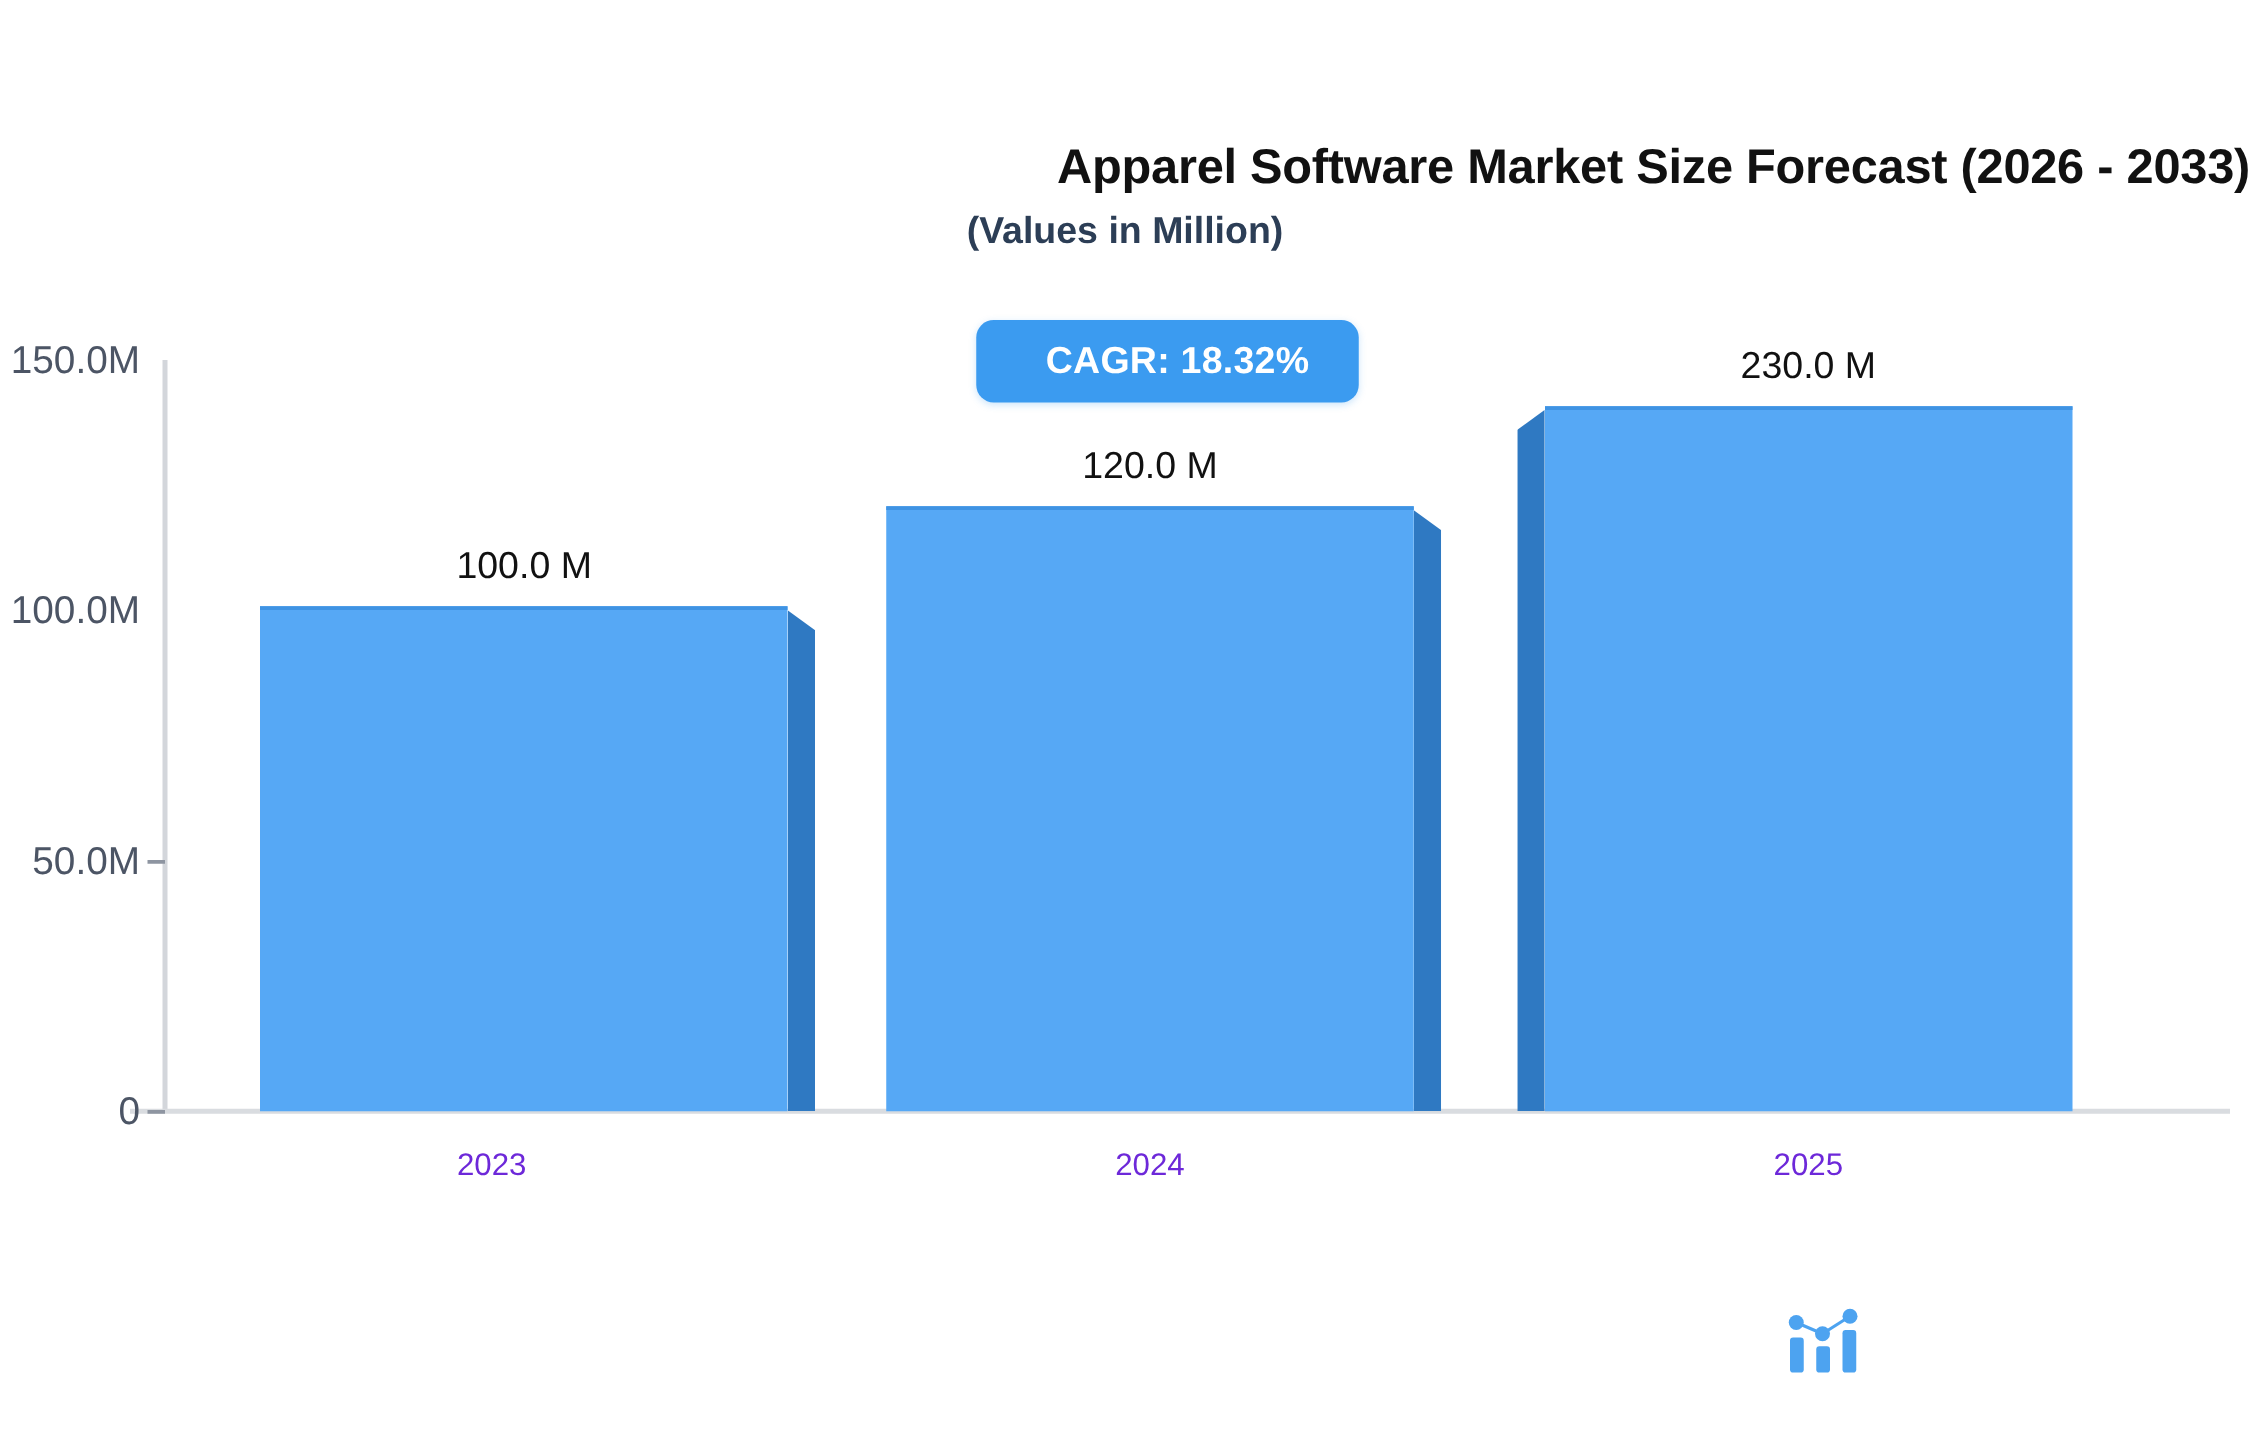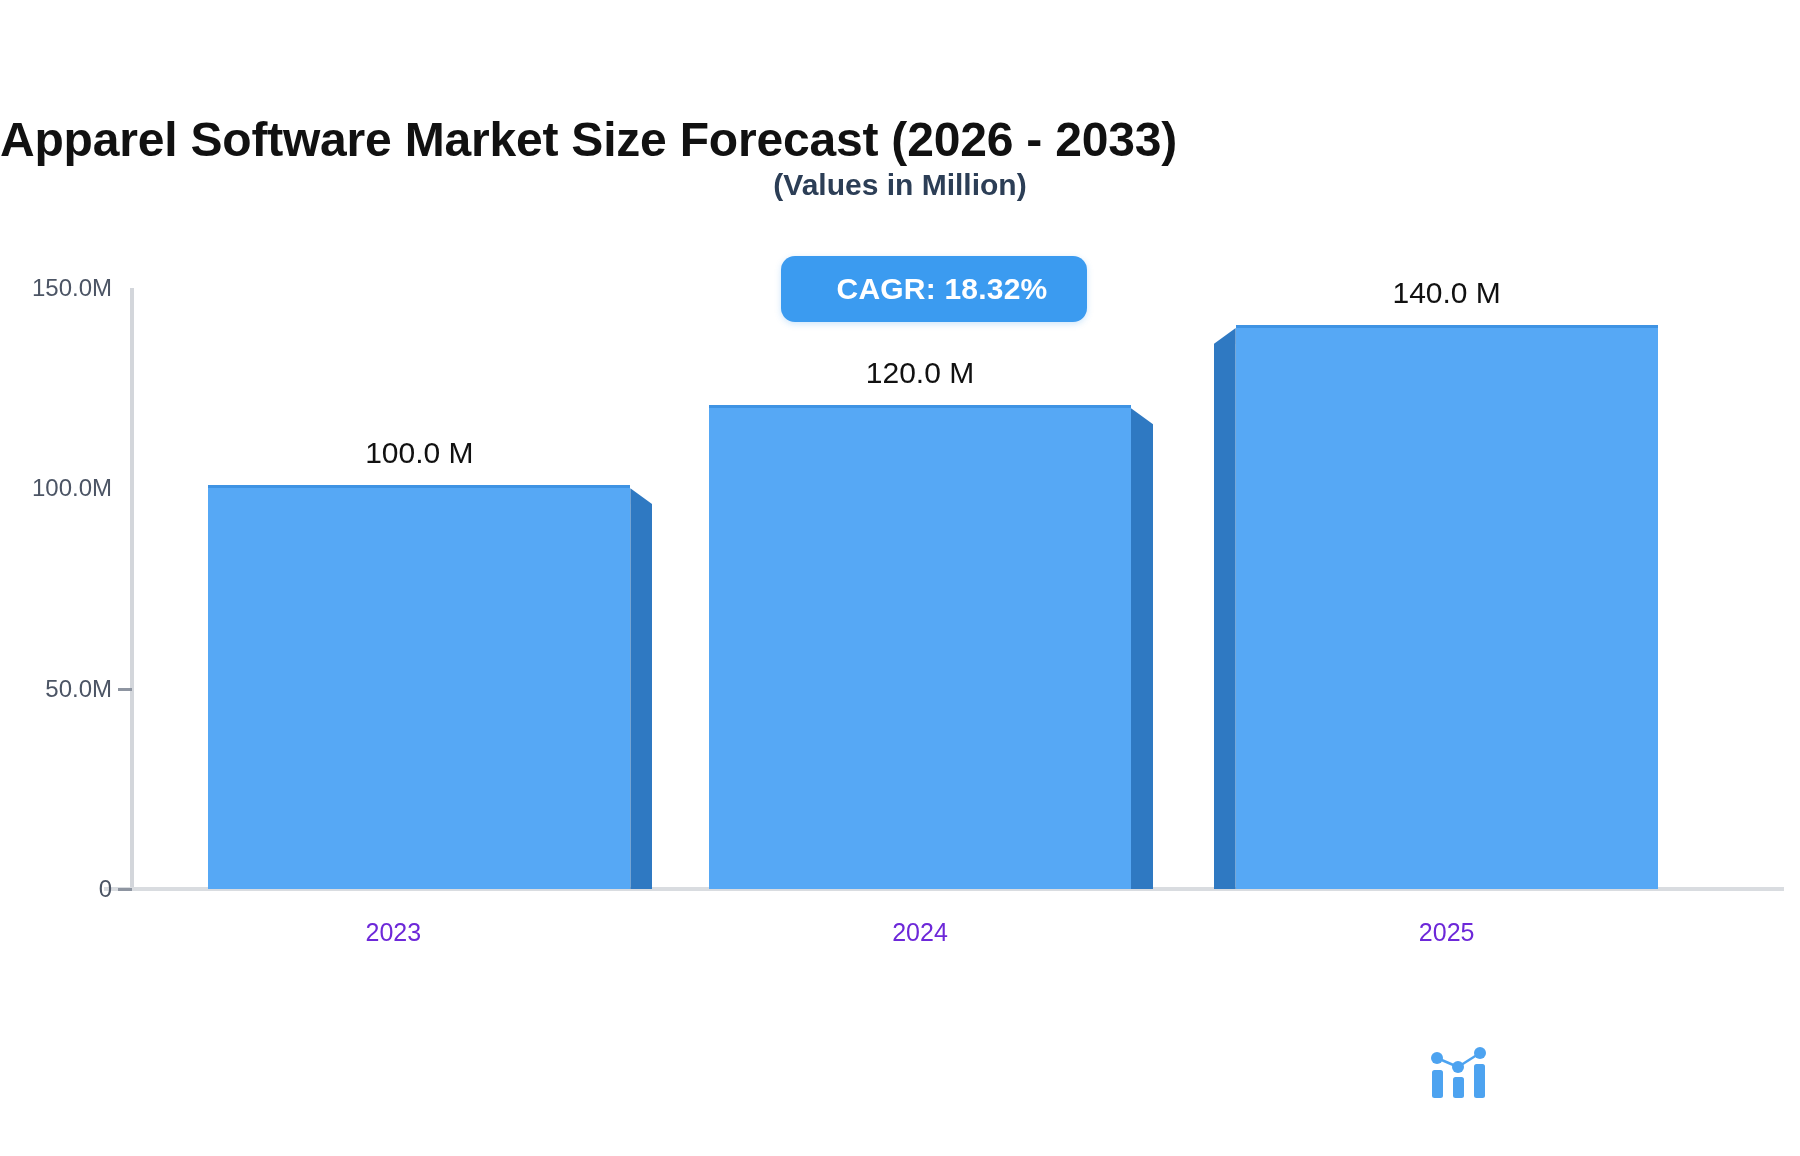--- a/index.html
+++ b/index.html
@@ -20,22 +20,22 @@
     inset: 0;
     background: #ffffff;
   }
 
   
   .chart-title {
     position: absolute;
     top: 112px;
     left: 0;
     width: 1800px;
-    text-align: left;
-    font-size: 48px;
+    text-align: right;
+    font-size: 39px;
     font-weight: 700;
     color: #111111;
     letter-spacing: -0.2px;
     white-space: nowrap;
   }
   .chart-subtitle {
     position: absolute;
     top: 168px;
     left: 0;
     width: 1800px;
@@ -91,21 +91,21 @@
     top: 887px;
     width: 1680px;
     height: 4px;
     background: #d9dce0;
   }
 
   .y-tick-label {
     position: absolute;
     right: 0;
     transform: translateY(-50%);
-    font-size: 24px;
+    font-size: 31px;
     color: #4c5565;
     white-space: nowrap;
     text-align: right;
   }
   .y-tick-wrap {
     position: absolute;
     left: 0;
     width: 112px;
     height: 0;
   }
@@ -226,21 +226,21 @@
         <div class="bar-value" style="bottom: 418.667px;">100.0 M</div>
       </div>
       <div class="bar-group" style="left: 579px; width: 422px; height: 480.8px;">
         <div class="bar-face" style="height: 480.8px;"></div>
         <div class="bar-side-right" style="height: 480.8px;"></div>
         <div class="bar-value" style="bottom: 498.8px;">120.0 M</div>
       </div>
       <div class="bar-group" style="left: 1105.67px; width: 422px; height: 560.933px;">
         <div class="bar-face" style="height: 560.933px;"></div>
         <div class="bar-side-left" style="height: 560.933px;"></div>
-        <div class="bar-value" style="bottom: 578.933px;">140.0 M</div>
+        <div class="bar-value" style="bottom: 578.933px;">230.0 M</div>
       </div>
     </div>
 
   <div class="logo">
     <span class="logo-icon">
       <svg width="62" height="58" viewBox="0 0 62 58" xmlns="http://www.w3.org/2000/svg">
         <line x1="9" y1="16" x2="30" y2="25" stroke="#4da3f0" stroke-width="2.5"></line>
         <line x1="30" y1="25" x2="52" y2="11" stroke="#4da3f0" stroke-width="2.5"></line>
         <circle cx="9" cy="16" r="6" fill="#4da3f0"></circle>
         <circle cx="30" cy="25" r="6" fill="#4da3f0"></circle>

